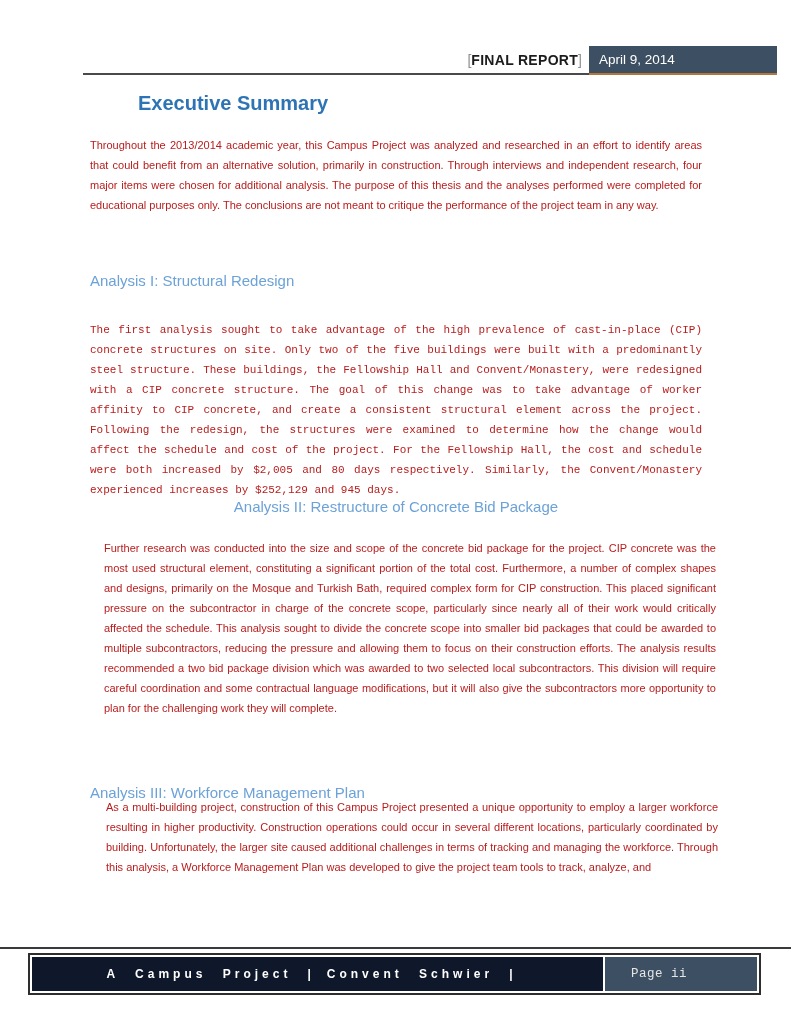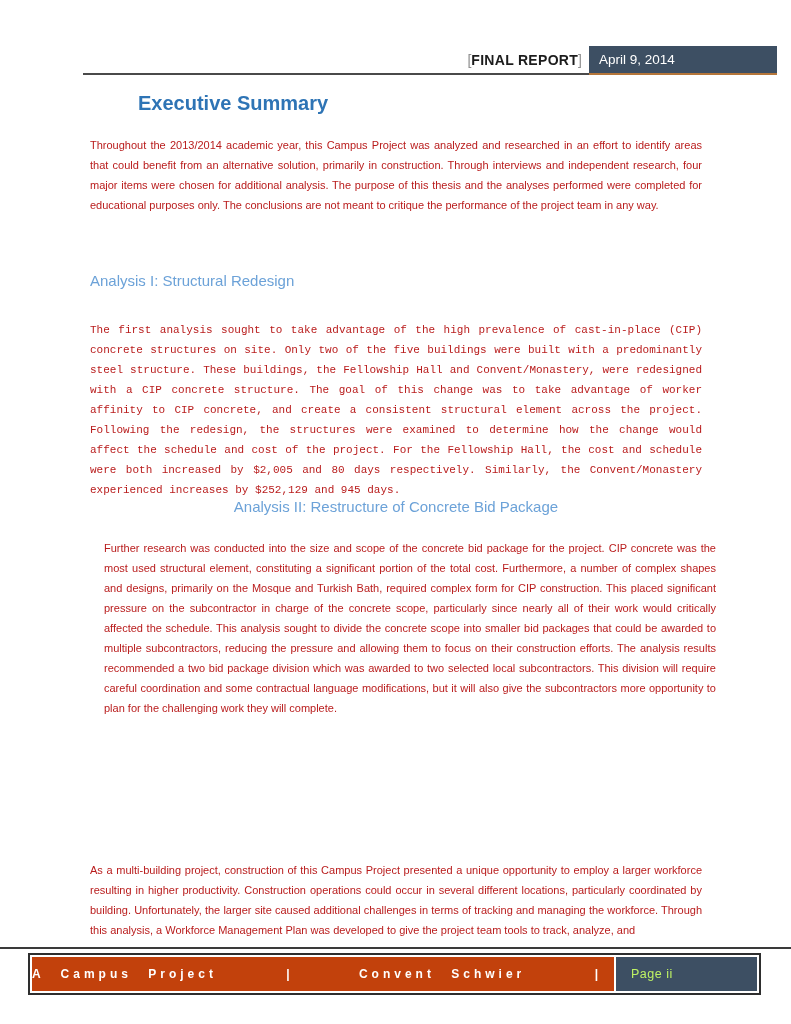--- a/index.html
+++ b/index.html
@@ -50,53 +50,54 @@
   .sec-head {
     position:absolute; left:90px; width:612px;
     font-size:15px; font-weight:normal; color:#6ca2d8;
   }
   .p-intro { top:135px; }
   .h-sec1  { top:272px; }
   .p-sec1  { top:320px;font-family:Liberation Mono, monospace; }
   .h-sec2  { top:498px;text-align:center; }
   .p-sec2  { top:538px;margin-left:14px; }
   .h-sec3  { top:784px; }
-  .p-sec3  { top:860px; }
+  .p-sec3  { top:797px;margin-left:16px; }
 
   
   .footer-rule {
     position:absolute; left:0; top:947px; width:791px; height:2px;
     background:#3a3a3a;
   }
   .footer-bar {
     position:absolute; left:28px; top:953px; width:733px; height:42px;
     box-sizing:border-box;
     border:2px solid #2e2e2e;
     background:#ffffff;
     padding:2px;
     display:flex; gap:2px;
   }
   .footer-blue {
     flex:1;
-    background:#c2410c;
+    background:#0f172a;
     color:#ffffff;
-    display:flex; align-items:center; justify-content:space-between;
+    display:flex; align-items:center; justify-content:center;
     font-size:12px; font-weight:bold;
     white-space:nowrap;
   }
   .footer-blue .spread { letter-spacing:4px; word-spacing:9px; }
   .footer-sep { margin:0 16px; letter-spacing:0; }
   .footer-page {
     width:126px;
     background:#3d4f63;
-    color:#bef264;
+    color:#e5e5e5;
     display:flex; align-items:center;
-    padding-left:15px;
+    padding-left:26px;
     font-size:12.5px;
     letter-spacing:0.5px;
+    font-family:Liberation Mono, monospace;
   }
 </style>
 </head>
 <body>
 
 <div class="page">
 
   <div class="header">
     <div class="header-left">
       <span class="bracket">[</span>
@@ -111,20 +112,21 @@
   <div class="doc-title">Executive Summary</div>
 
   <div class="para p-intro">Throughout the 2013/2014 academic year, this Campus Project was analyzed and researched in an effort to identify areas that could benefit from an alternative solution, primarily in construction. Through interviews and independent research, four major items were chosen for additional analysis. The purpose of this thesis and the analyses performed were completed for educational purposes only. The conclusions are not meant to critique the performance of the project team in any way.</div>
 
   <div class="sec-head h-sec1">Analysis I: Structural Redesign</div>
   <div class="para p-sec1">The first analysis sought to take advantage of the high prevalence of cast-in-place (CIP) concrete structures on site. Only two of the five buildings were built with a predominantly steel structure. These buildings, the Fellowship Hall and Convent/Monastery, were redesigned with a CIP concrete structure. The goal of this change was to take advantage of worker affinity to CIP concrete, and create a consistent structural element across the project. Following the redesign, the structures were examined to determine how the change would affect the schedule and cost of the project. For the Fellowship Hall, the cost and schedule were both increased by $2,005 and 80 days respectively. Similarly, the Convent/Monastery experienced increases by $252,129 and 945 days.</div>
 
   <div class="sec-head h-sec2">Analysis II: Restructure of Concrete Bid Package</div>
   <div class="para p-sec2">Further research was conducted into the size and scope of the concrete bid package for the project. CIP concrete was the most used structural element, constituting a significant portion of the total cost. Furthermore, a number of complex shapes and designs, primarily on the Mosque and Turkish Bath, required complex form for CIP construction. This placed significant pressure on the subcontractor in charge of the concrete scope, particularly since nearly all of their work would critically affected the schedule. This analysis sought to divide the concrete scope into smaller bid packages that could be awarded to multiple subcontractors, reducing the pressure and allowing them to focus on their construction efforts. The analysis results recommended a two bid package division which was awarded to two selected local subcontractors. This division will require careful coordination and some contractual language modifications, but it will also give the subcontractors more opportunity to plan for the challenging work they will complete.</div>
 
+  <div class="sec-head h-sec3">Analysis III: Workforce Management Plan</div>
   <div class="para p-sec3">As a multi-building project, construction of this Campus Project presented a unique opportunity to employ a larger workforce resulting in higher productivity. Construction operations could occur in several different locations, particularly coordinated by building. Unfortunately, the larger site caused additional challenges in terms of tracking and managing the workforce. Through this analysis, a Workforce Management Plan was developed to give the project team tools to track, analyze, and</div>
 
   <div class="footer-rule"></div>
   <div class="footer-bar">
     <div class="footer-blue">
       <span class="spread">A Campus Project</span>
       <span class="footer-sep">|</span>
       <span class="spread">Convent Schwier</span>
       <span class="footer-sep">|</span>
     </div>

